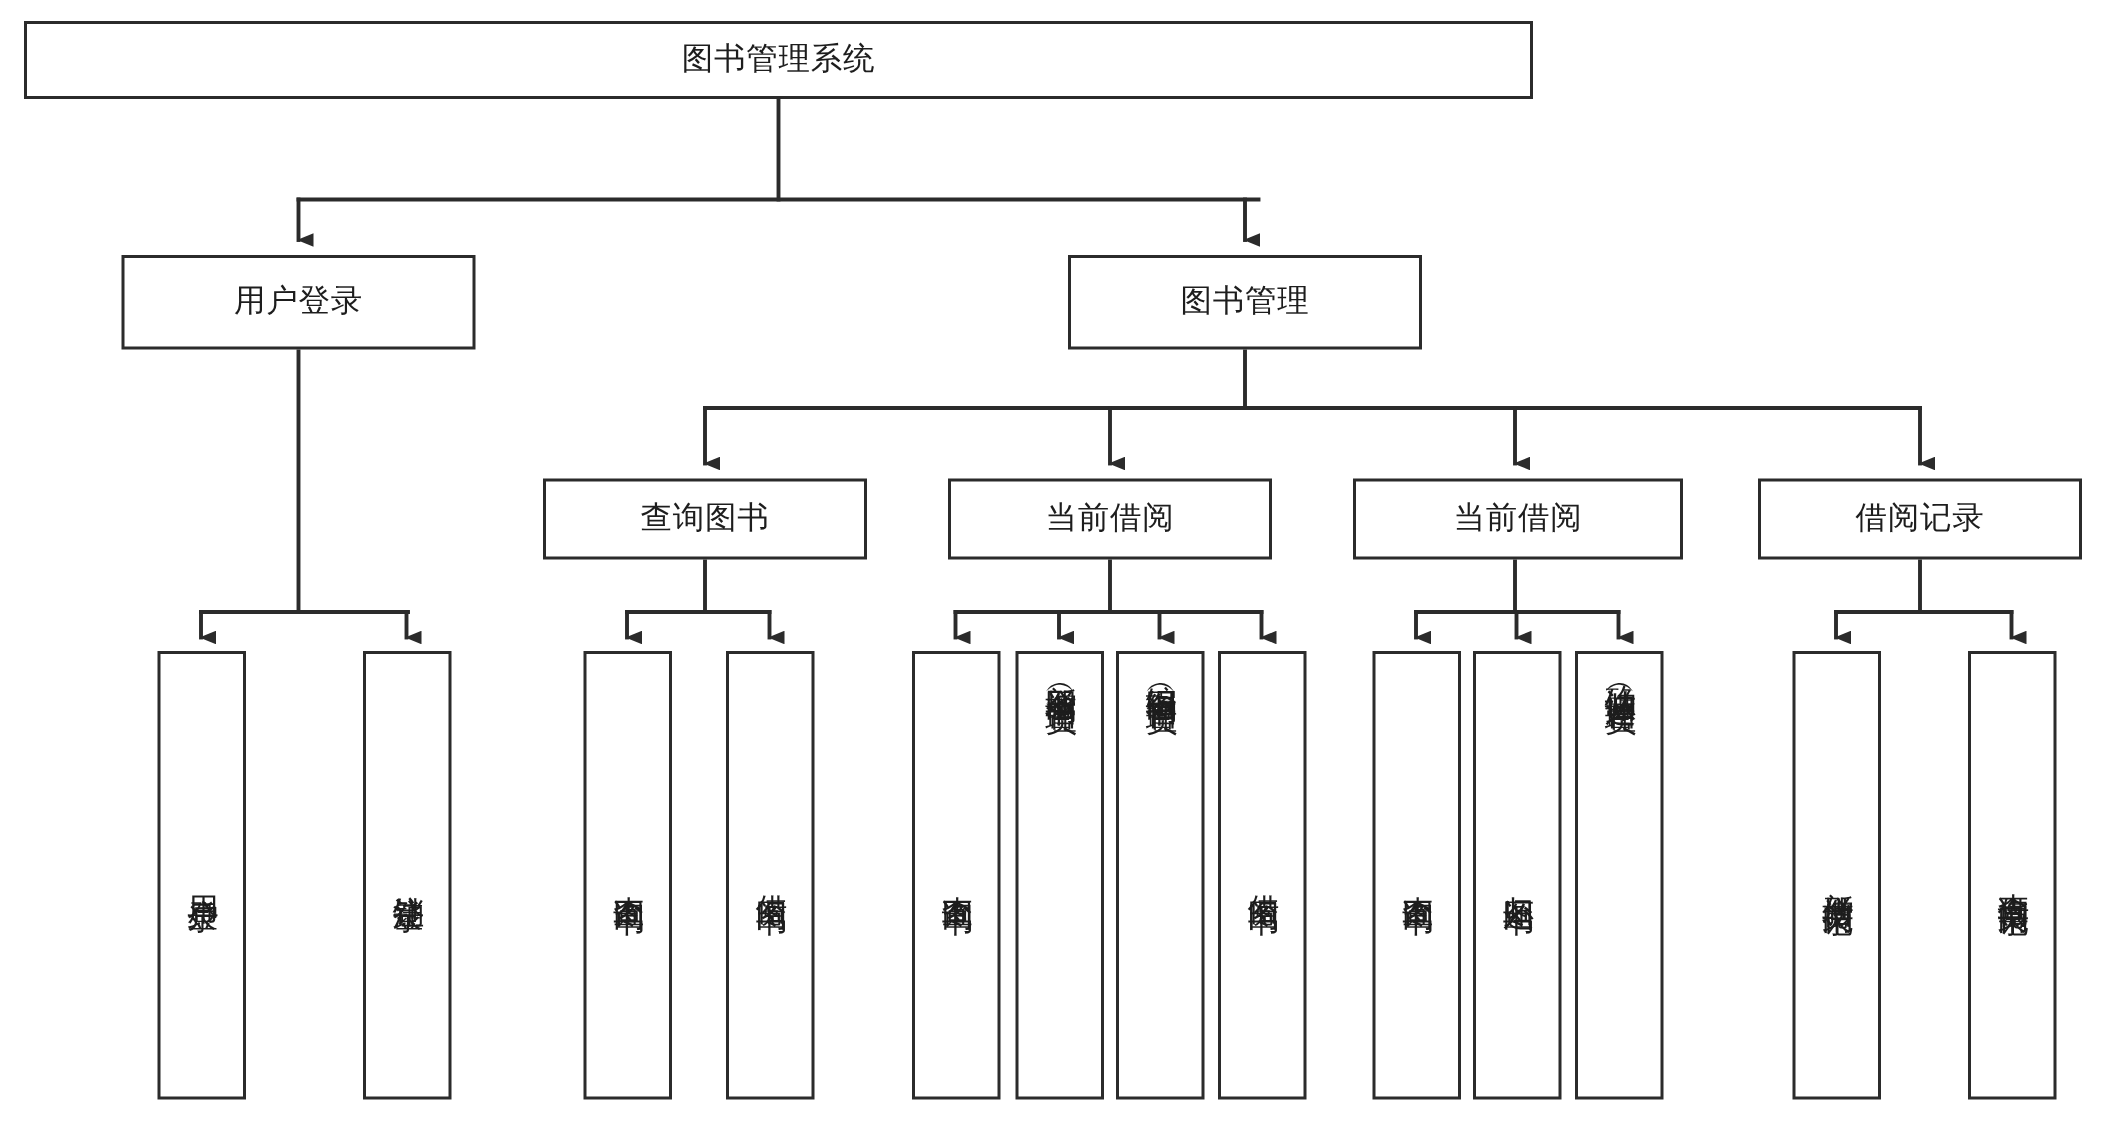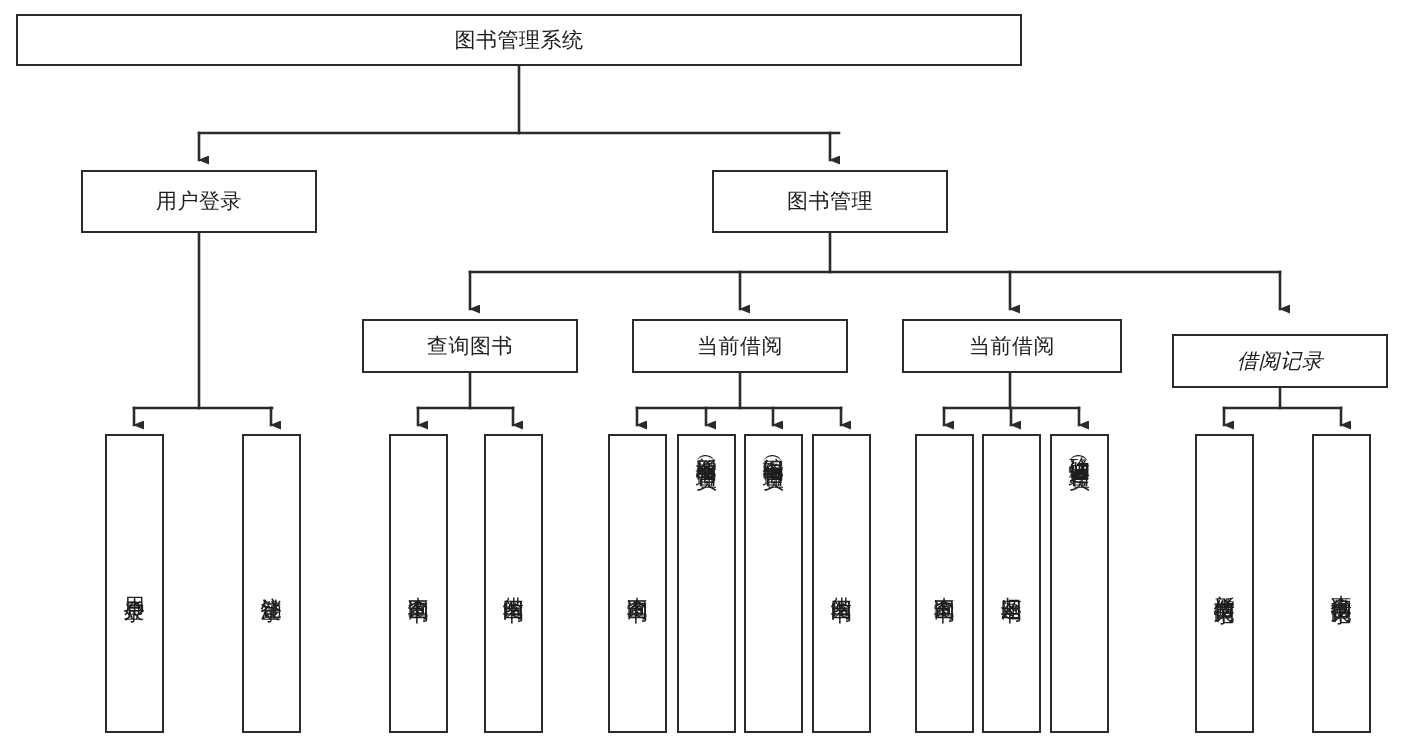--- a/index.html
+++ b/index.html
@@ -156,21 +156,21 @@
   </div>
 
   <div class="node horiz" style="left:632px; top:319px; width:216px; height:54px;">
     <span class="node-label">当前借阅</span>
   </div>
 
   <div class="node horiz" style="left:902px; top:319px; width:220px; height:54px;text-align:center;">
     <span class="node-label">当前借阅</span>
   </div>
 
-  <div class="node horiz" style="left:1172px; top:334px; width:216px; height:54px;font-style:italic;">
+  <div class="node horiz" style="left:1172px; top:319px; width:216px; height:54px;">
     <span class="node-label">借阅记录</span>
   </div>
 
   <div class="node vert center-col" style="left:105px; top:434px; width:59px; height:299px;">
     <span class="node-label">用户登录</span>
   </div>
 
   <div class="node vert center-col" style="left:242px; top:434px; width:59px; height:299px;">
     <span class="node-label">注销登录</span>
   </div>

